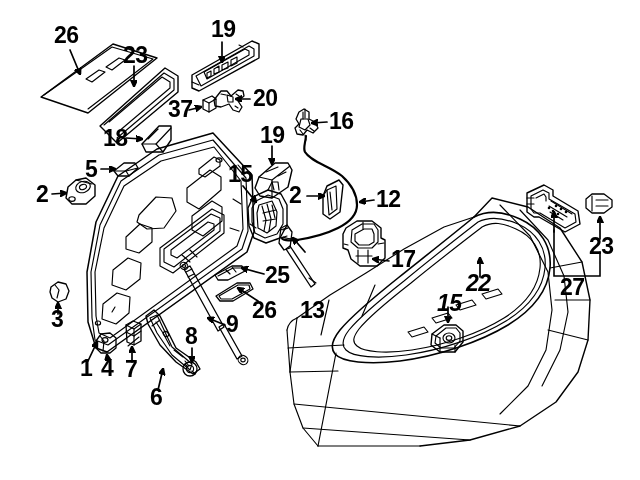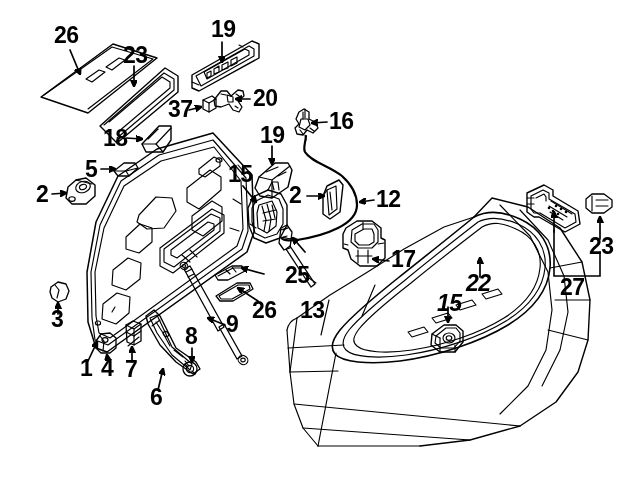--- a/index.html
+++ b/index.html
@@ -397,18 +397,18 @@
   <div class="callout" style="left:226px; top:313px;">9</div>
   <div class="callout" style="left:228px; top:163px;">15</div>
   <div class="callout" style="left:260px; top:124px;">19</div>
   <div class="callout" style="left:289px; top:184px;">2</div>
   <div class="callout" style="left:300px; top:256px;margin-top:43px;">13</div>
   <div class="callout" style="left:376px; top:188px;text-align:center;">12</div>
   <div class="callout" style="left:329px; top:110px;">16</div>
   <div class="callout" style="left:391px; top:248px;">17</div>
   <div class="callout" style="left:466px; top:272px;font-style:italic;">22</div>
   <div class="callout" style="left:437px; top:292px;font-style:italic;">15</div>
-  <div class="callout" style="left:265px; top:264px;margin-left:20px;">25</div>
+  <div class="callout" style="left:265px; top:264px;">25</div>
   <div class="callout" style="left:252px; top:299px;">26</div>
   <div class="callout" style="left:540px; top:276px;margin-left:20px;">27</div>
   <div class="callout" style="left:589px; top:235px;">23</div>
 
 </div>
 
 </body></html>

